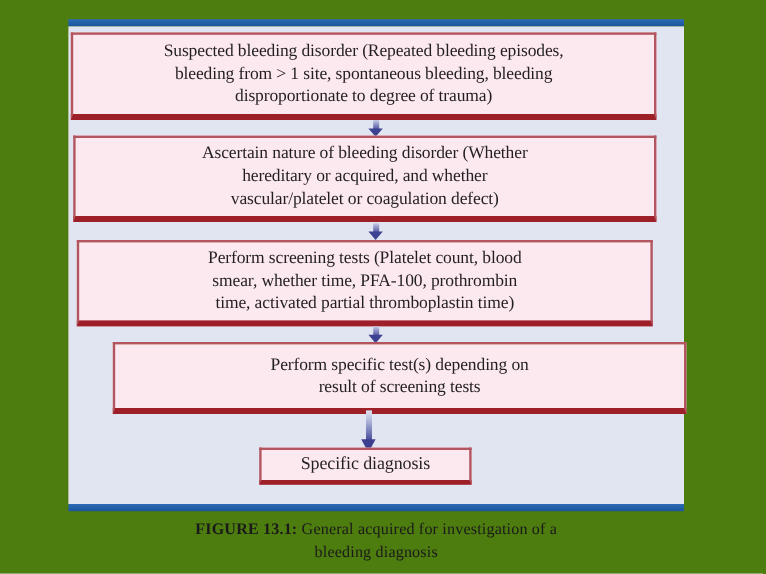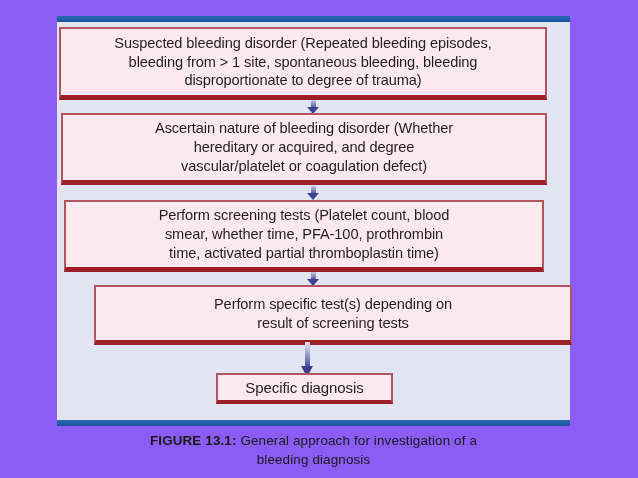--- a/index.html
+++ b/index.html
@@ -13,21 +13,22 @@
     font-family: "Liberation Sans", sans-serif;
     overflow: hidden;
   }
 
   #figure-root {
     position: absolute;
     left: 0;
     top: 0;
     width: 638px;
     height: 478px;
-    background: #8b5cf6;
+    background: #4d7c0f;
+    font-family: Liberation Serif, serif;
   }
 
   
   .rule {
     position: absolute;
     left: 57px;
     width: 513px;
     background: #1f5fa9;
   }
   .rule-top {
@@ -162,21 +163,21 @@
 disproportionate to degree of trauma)</span>
   </div>
 
   <div class="arrow arrow-short" id="arrow-1">
     <div class="shaft"></div>
     <div class="head"></div>
   </div>
 
   <div class="flow-box" id="box-2">
     <span class="box-text">Ascertain nature of bleeding disorder (Whether
-hereditary or acquired, and degree
+hereditary or acquired, and whether
 vascular/platelet or coagulation defect)</span>
   </div>
 
   <div class="arrow arrow-short" id="arrow-2">
     <div class="shaft"></div>
     <div class="head"></div>
   </div>
 
   <div class="flow-box" id="box-3">
     <span class="box-text">Perform screening tests (Platelet count, blood
@@ -199,17 +200,17 @@
     <div class="head"></div>
   </div>
 
   <div class="flow-box" id="box-5">
     <span class="box-text">Specific diagnosis</span>
   </div>
 
   <div class="rule rule-bottom"></div>
 
   <div class="caption">
-    <span class="cap-label">FIGURE 13.1:</span><span> General approach for investigation of a</span>
+    <span class="cap-label">FIGURE 13.1:</span><span> General acquired for investigation of a</span>
     <span class="cap-line2">bleeding  diagnosis</span>
   </div>
 
 </div>
 
 </body></html>

